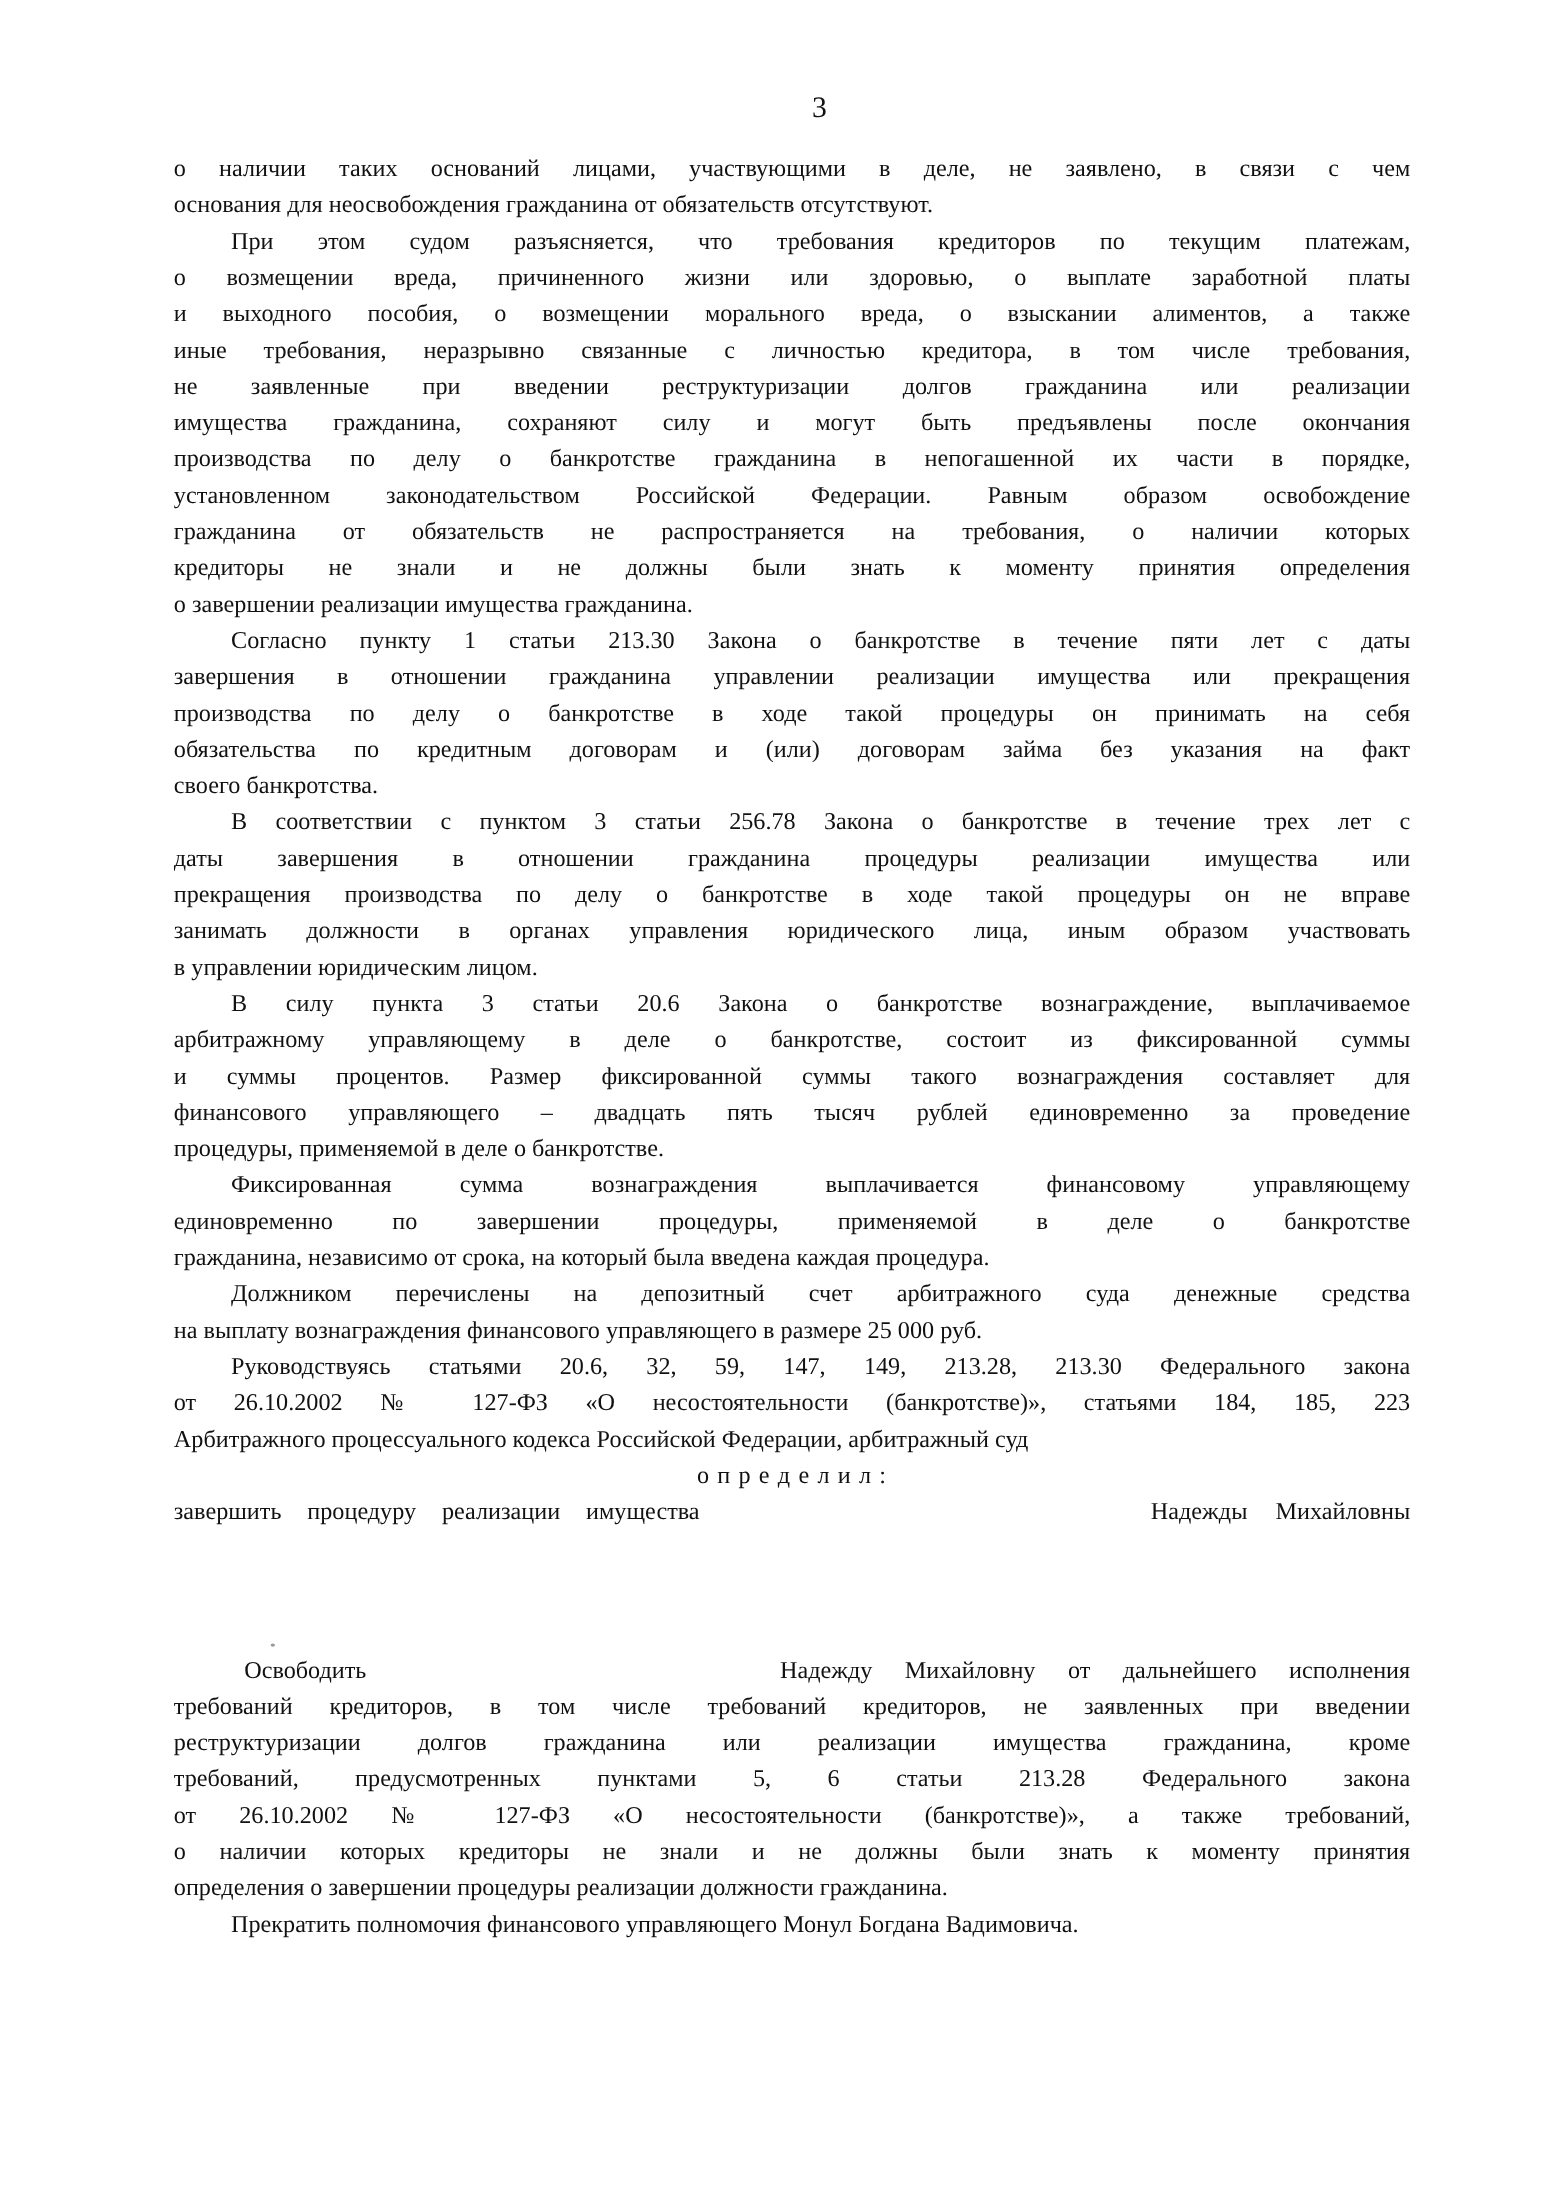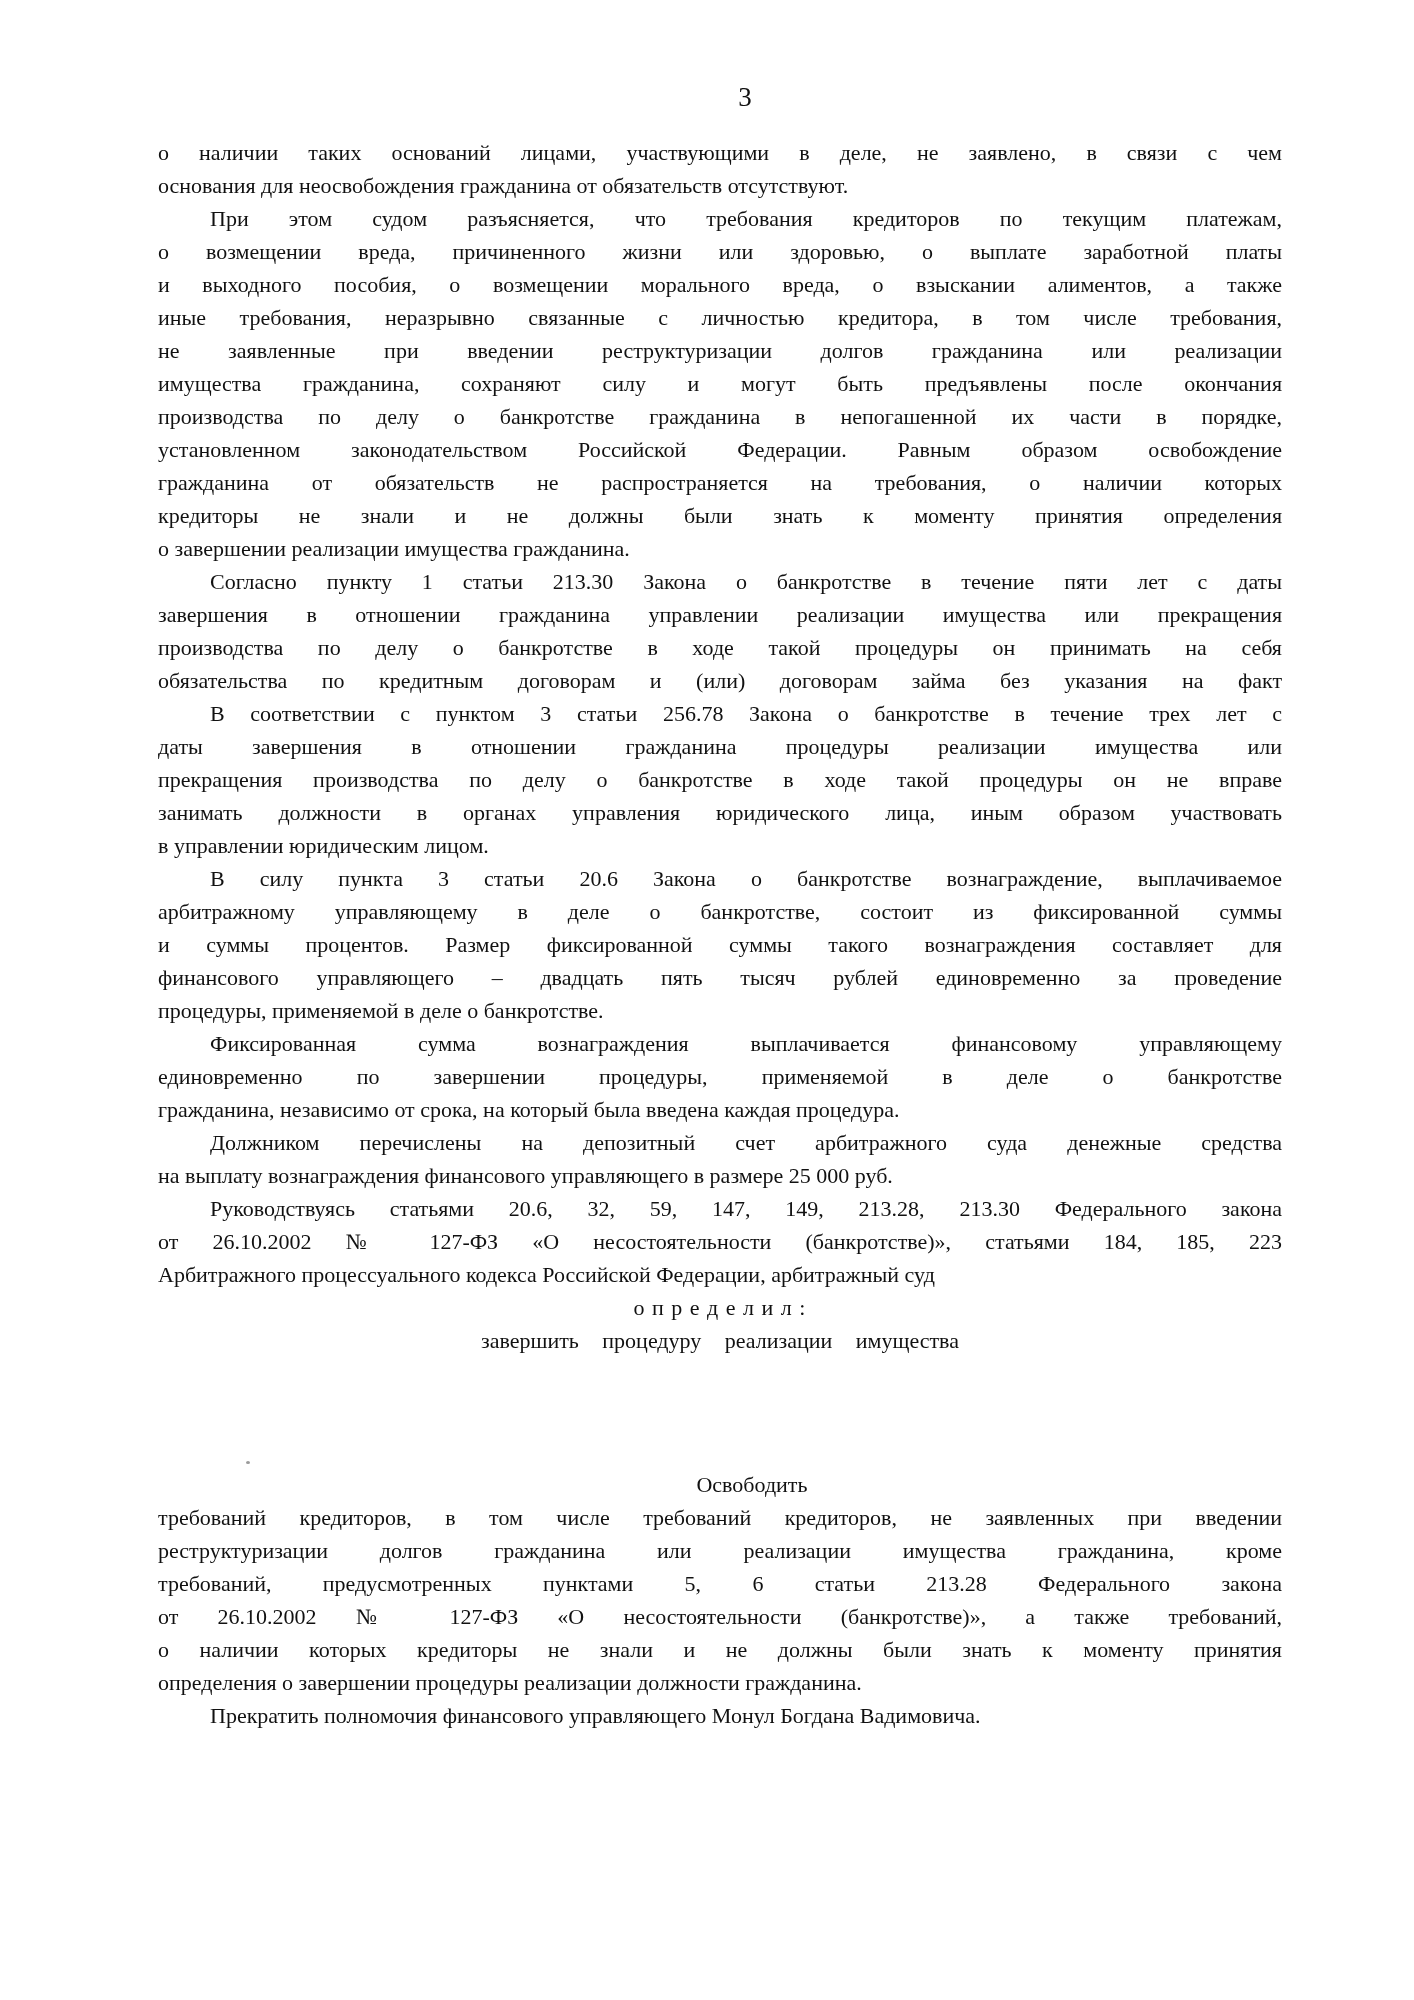--- a/index.html
+++ b/index.html
@@ -39,21 +39,20 @@
   .line.center {
     text-align: center;
     text-align-last: center;
     letter-spacing: 1px;
   }
   .flexline {
     display: flex;
     justify-content: space-between;
     text-align: center;
     text-align-last: auto;
-    flex-direction: column;
   }
   .flexline span { white-space: nowrap; }
   .ruling-left  { word-spacing: 18px; }
   .ruling-right { word-spacing: 20px; }
   .release-first { margin-left: 64px; }
   .release-rest  { word-spacing: 24px; }
   .gap-spacer { height: 111px; position: relative; }
   .scan-speck {
     position: absolute;
     left: 88px; top: 104px;
@@ -83,20 +82,21 @@
     <div class="line">производства по делу о банкротстве гражданина в непогашенной их части в порядке,</div>
     <div class="line">установленном законодательством Российской Федерации. Равным образом освобождение</div>
     <div class="line">гражданина от обязательств не распространяется на требования, о наличии которых</div>
     <div class="line">кредиторы не знали и не должны были знать к моменту принятия определения</div>
     <div class="line last">о завершении реализации имущества гражданина.</div>
 
     <div class="line indent">Согласно пункту 1 статьи 213.30 Закона о банкротстве в течение пяти лет с даты</div>
     <div class="line">завершения в отношении гражданина управлении реализации имущества или прекращения</div>
     <div class="line">производства по делу о банкротстве в ходе такой процедуры он принимать на себя</div>
     <div class="line">обязательства по кредитным договорам и (или) договорам займа без указания на факт</div>
+    <div class="line last">своего банкротства.</div>
 
     <div class="line indent">В соответствии с пунктом 3 статьи 256.78 Закона о банкротстве в течение трех лет с</div>
     <div class="line">даты завершения в отношении гражданина процедуры реализации имущества или</div>
     <div class="line">прекращения производства по делу о банкротстве в ходе такой процедуры он не вправе</div>
     <div class="line">занимать должности в органах управления юридического лица, иным образом участвовать</div>
     <div class="line last">в управлении юридическим лицом.</div>
 
     <div class="line indent">В силу пункта 3 статьи 20.6 Закона о банкротстве вознаграждение, выплачиваемое</div>
     <div class="line">арбитражному управляющему в деле о банкротстве, состоит из фиксированной суммы</div>
     <div class="line">и суммы процентов. Размер фиксированной суммы такого вознаграждения составляет для</div>

